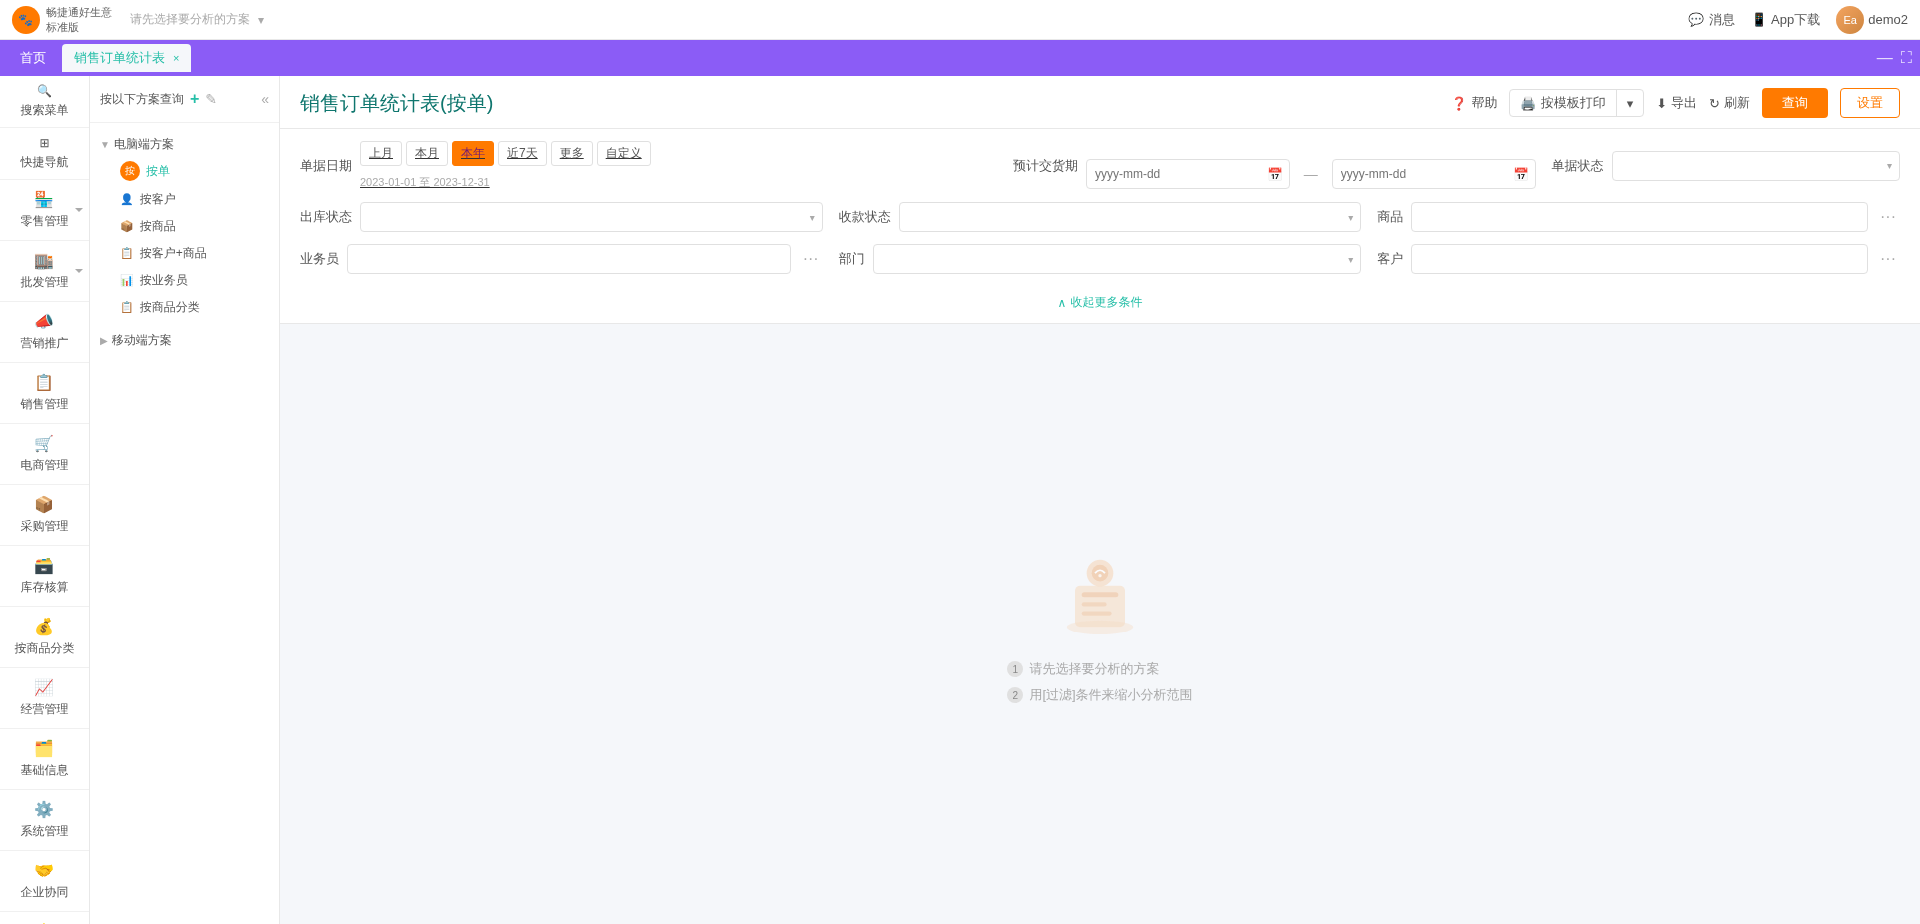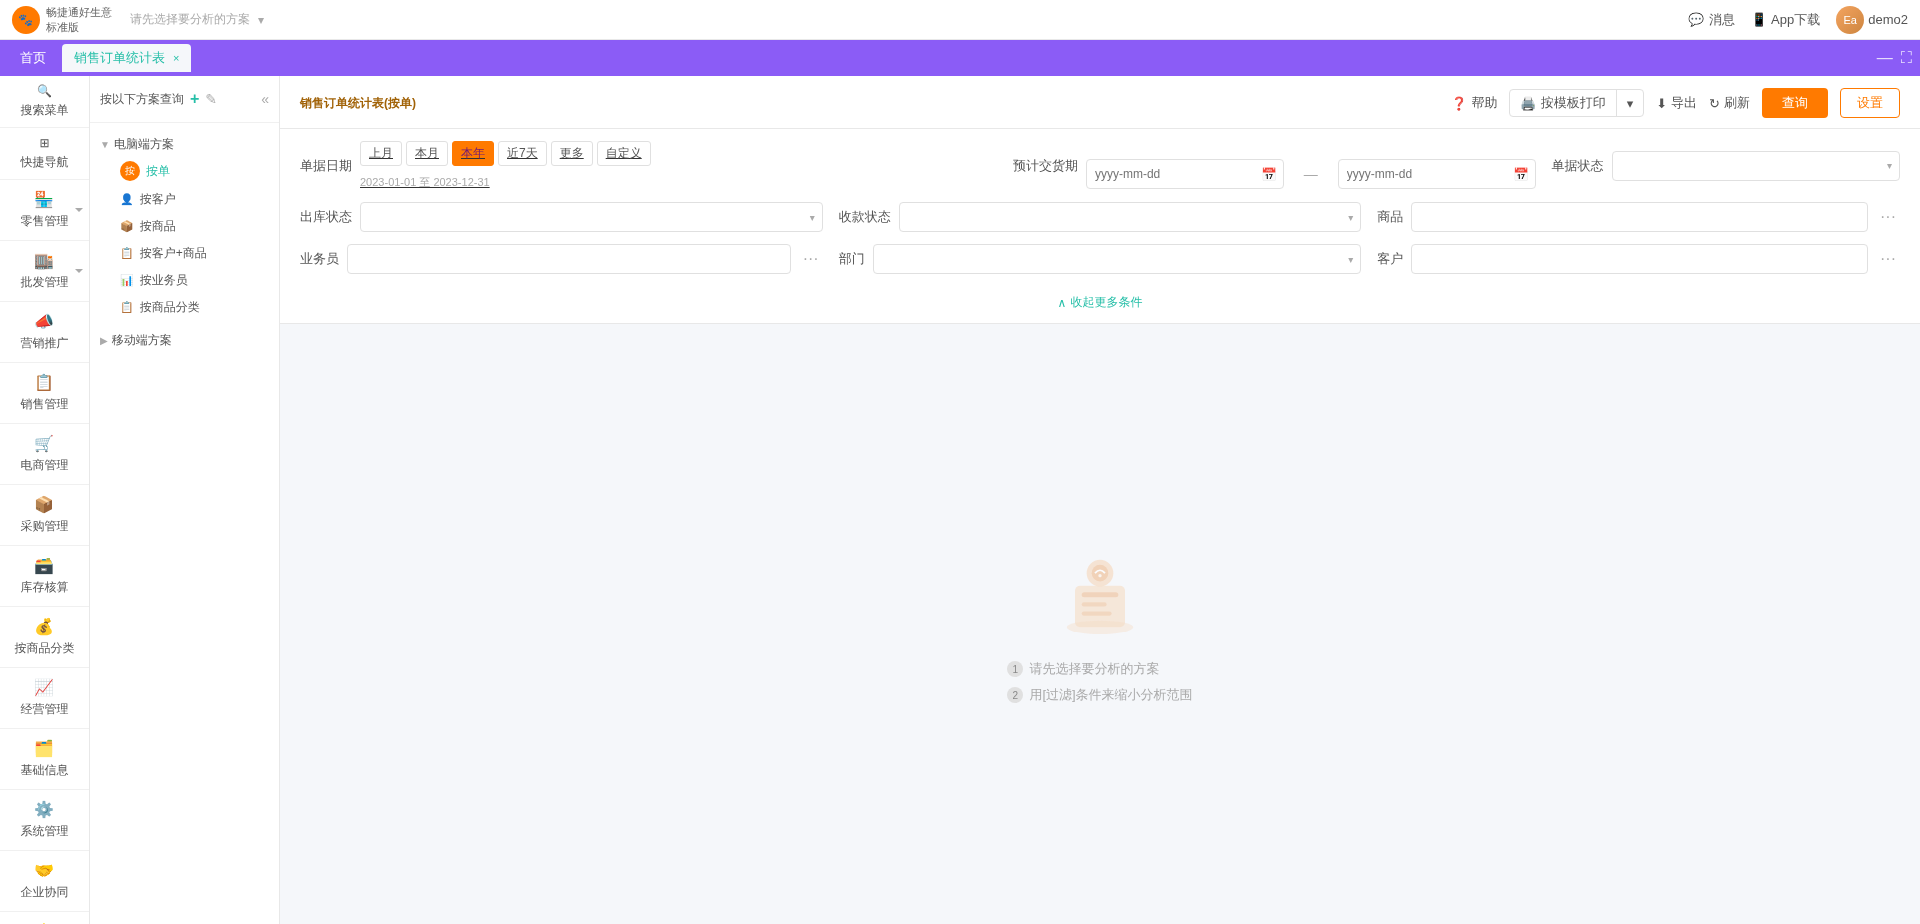--- a/index.html
+++ b/index.html
@@ -273,23 +273,23 @@
     .page-header {
       background: #fff;
       padding: 12px 20px 0 20px;
       border-bottom: 1px solid #e8e8e8;
       display: flex;
       align-items: center;
       justify-content: space-between;
       flex-shrink: 0;
     }
     .page-title {
-      font-size: 12px;
-      font-weight: 700;
-      color: #a16207;
+      font-size: 20px;
+      font-weight: 400;
+      color: #0f766e;
       padding-bottom: 10px;
     }
     .page-header-actions {
       display: flex;
       align-items: center;
       gap: 12px;
       padding-bottom: 10px;
       font-size: 13px;
       color: #555;
     }
@@ -395,21 +395,21 @@
     .select-arrow {
       position: absolute;
       right: 8px;
       color: #aaa;
       pointer-events: none;
       font-size: 10px;
     }
     .date-range {
       display: flex;
       align-items: center;
-      gap: 20px;
+      gap: 14px;
       flex: 1;
       margin-top: 17px;
     }
     .date-input-wrap {
       flex: 1;
       position: relative;
     }
     .date-input-wrap input {
       width: 100%;
       height: 30px;

